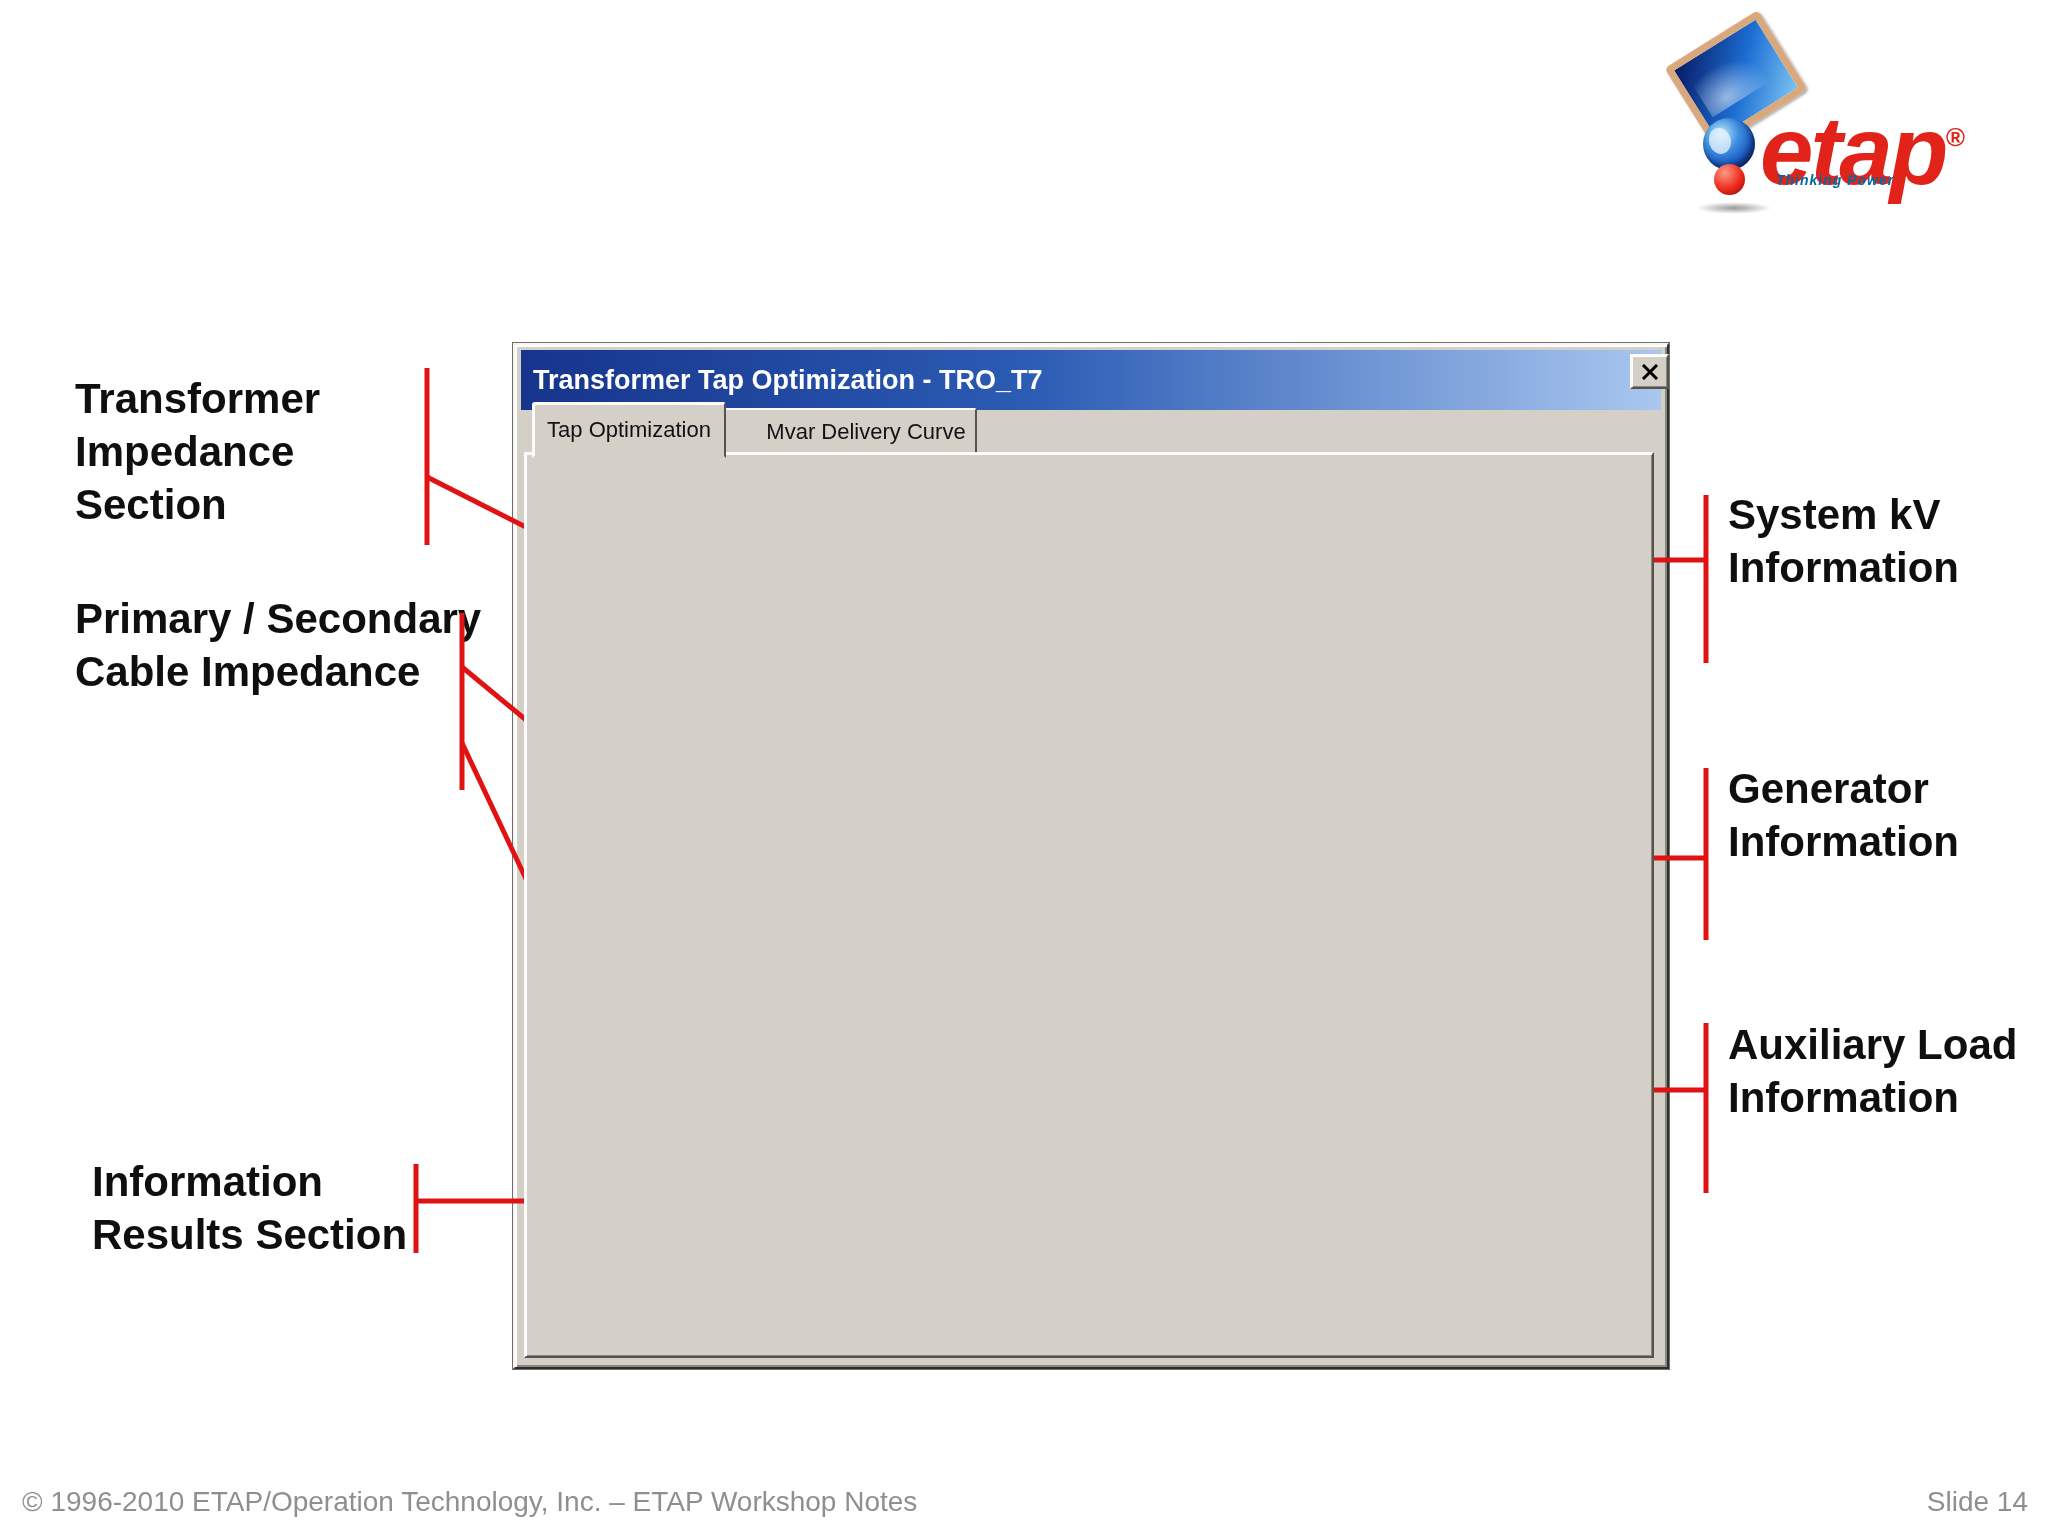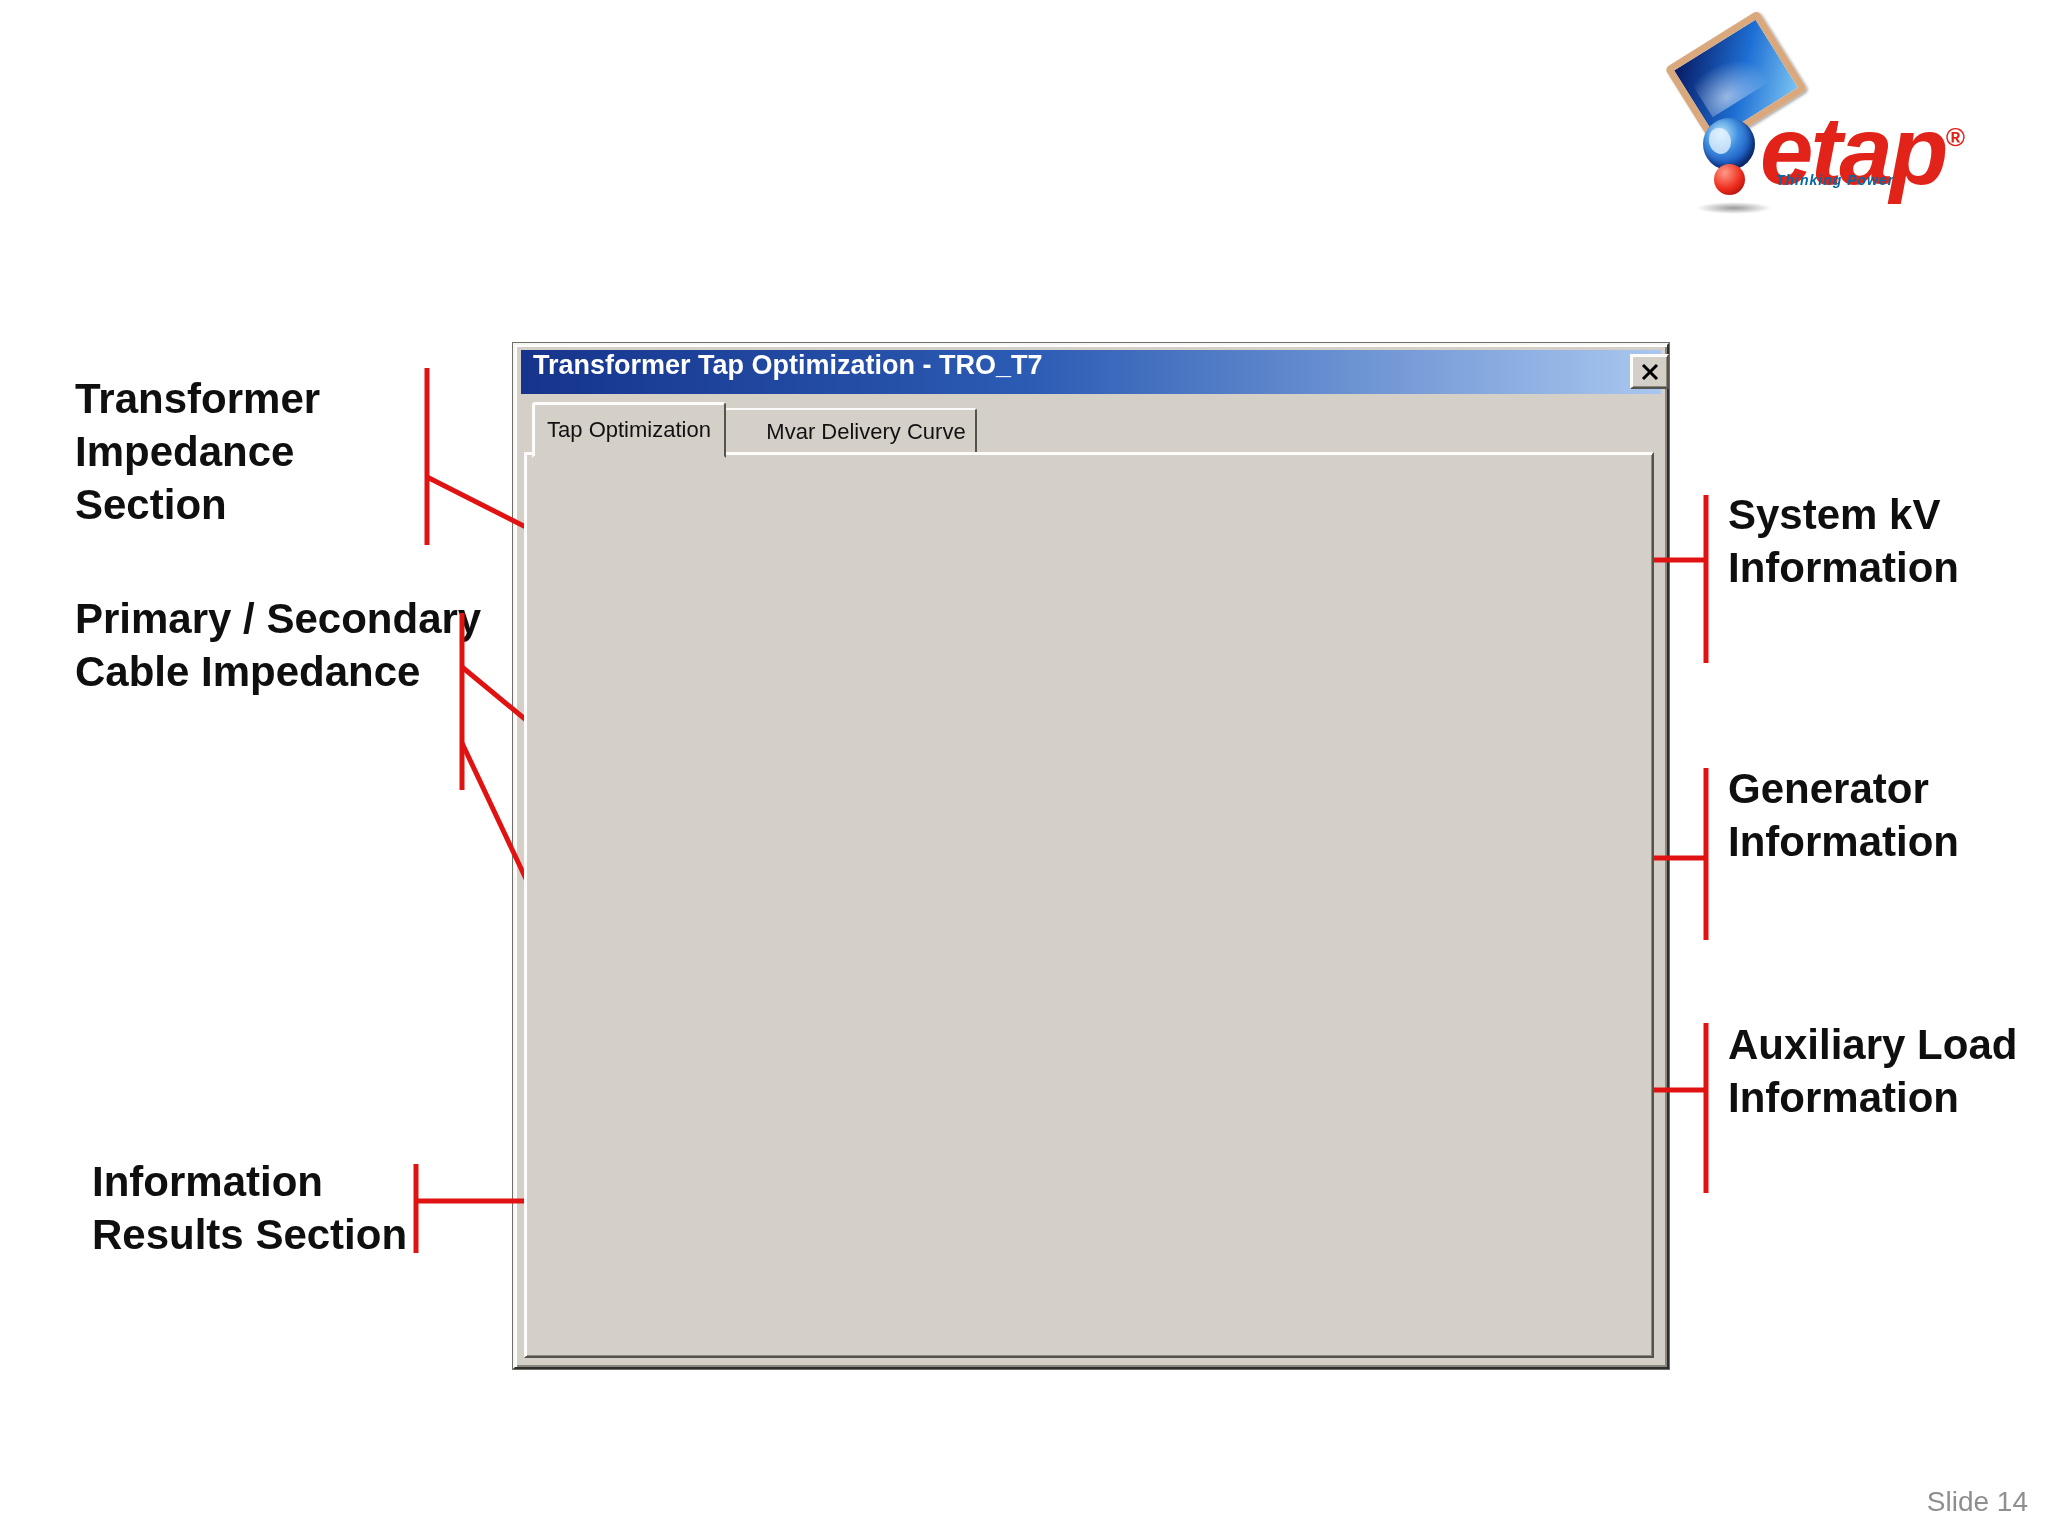--- a/index.html
+++ b/index.html
@@ -36,23 +36,23 @@
   .logo-word{position:absolute;left:1760px;top:96px;font-size:96px;font-weight:bold;font-style:italic;
     letter-spacing:-3px;color:#e2231a;}
   .logo-reg{font-size:26px;vertical-align:38px;letter-spacing:0;}
   .logo-tagline{position:absolute;left:1776px;top:172px;font-size:14px;font-weight:bold;font-style:italic;color:#0369a1;letter-spacing:1px;}
 
   
   .dlg{position:absolute;left:513px;top:343px;width:1152px;height:1022px;background:#d4d0c8;
     border:2px solid;border-color:#f6f5f3 #2e2e2c #2e2e2c #f6f5f3;
     box-shadow:inset 2px 2px 0 #ffffff, inset -2px -2px 0 #8a877f, 0 0 0 1px #6f6f6a;
     font-size:22px;color:#111;}
-  .titlebar{position:absolute;left:6px;top:5px;width:1140px;height:44px;
+  .titlebar{position:absolute;left:6px;top:5px;width:1140px;height:60px;
     background:linear-gradient(90deg,#16348c 0%,#2c5cb4 45%,#a9c7ef 100%);
-    display:flex;}
+    display:flex;align-items:center;}
   .titlebar-text{color:#ffffff;font-weight:bold;font-size:27px;padding-left:12px;letter-spacing:0;}
   .close-btn{position:absolute;left:1115px;top:9px;width:35px;height:31px;background:#d4d0c8;
     border:2px solid;border-color:#fcfbf9 #55534e #55534e #fcfbf9;
     box-shadow:inset 1px 1px 0 #fff, inset -1px -1px 0 #8a877f;
     display:flex;align-items:center;justify-content:center;}
 
   .tab{position:absolute;display:flex;align-items:center;justify-content:center;
     background:#d4d0c8;border:2px solid;border-color:#fcfbf9 #55534e transparent #fcfbf9;
     border-radius:3px 3px 0 0;font-size:22px;}
   .tab-active{left:17px;top:57px;width:190px;height:52px;z-index:3;box-shadow:inset 1px 1px 0 #fff;}
@@ -273,15 +273,16 @@
       <path d="M416,1201 L542,1201" marker-end="url(#arw)"></path>
       <path d="M1706,495 V663"></path>
       <path d="M1706,560 L1622,560" marker-end="url(#arw)"></path>
       <path d="M1706,768 V940"></path>
       <path d="M1706,858 L1622,858" marker-end="url(#arw)"></path>
       <path d="M1706,1023 V1193"></path>
       <path d="M1706,1090 L1612,1090" marker-end="url(#arw)"></path>
     </g>
   </svg>
 
+  <div class="footer footer-left">© 1996-2010 ETAP/Operation Technology, Inc. – ETAP Workshop Notes</div>
   <div class="footer footer-right">Slide 14</div>
 
 </div>
 
 </body></html>

